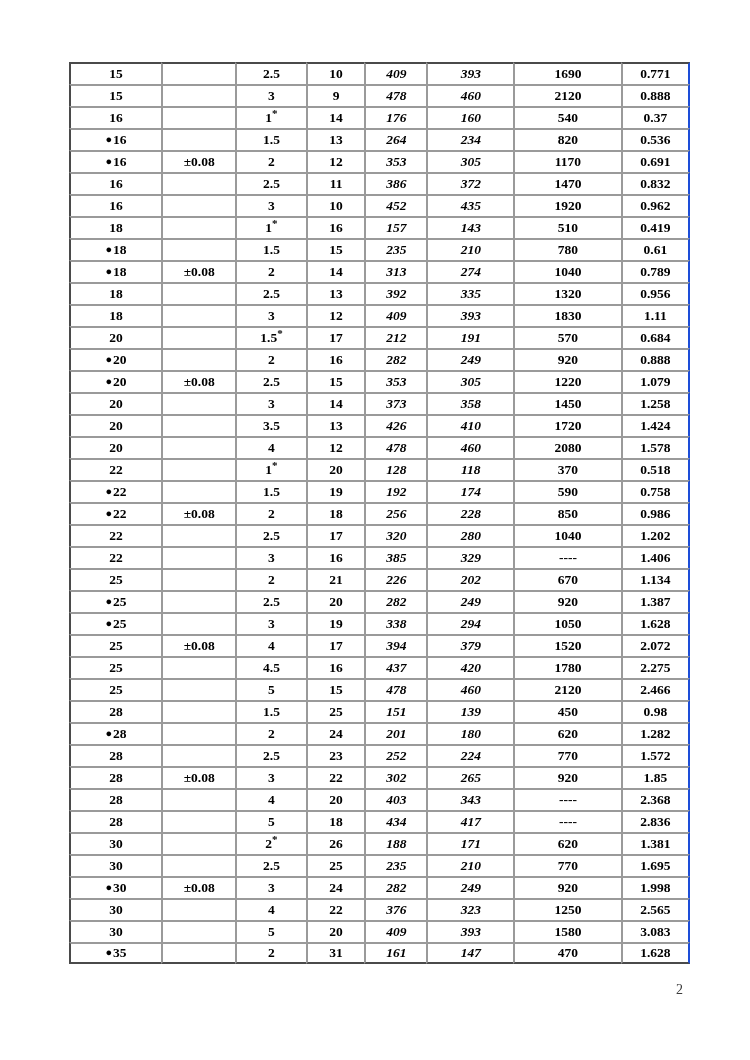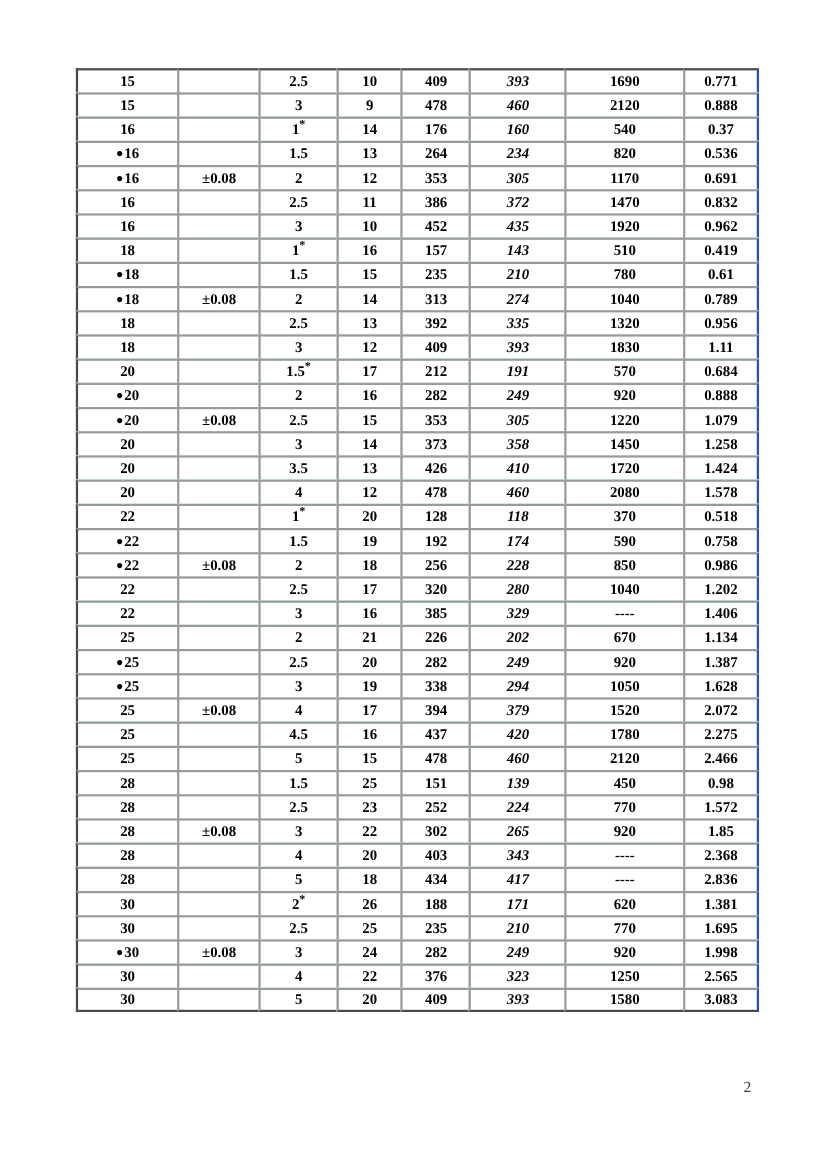--- a/index.html
+++ b/index.html
@@ -66,21 +66,21 @@
   }
   #spec-table tr:last-child td {
     border-bottom: 2px solid #4a4a4a;
   }
 
   
   .c-size    { width: 89px; }
   .c-tol     { width: 72px; }
   .c-pitch   { width: 68px; }
   .c-count   { width: 57px; margin-left: 16px; }
-  .c-v1      { width: 60px; }
+  .c-v1      { width: 60px; font-style: italic; }
   .c-v2      { width: 84px; font-style: italic; }
   .c-v3      { width: 104px; }
   .c-mass    { width: 67px; }
 
   .bullet {
     font-size: 11px;
     line-height: 1;
     position: relative;
     top: -1px;
     margin-right: 1px;
@@ -415,20 +415,30 @@
           <td class="c-size"><span>28</span></td>
           <td class="c-tol"></td>
           <td class="c-pitch"><span>1.5</span></td>
           <td class="c-count">25</td>
           <td class="c-v1">151</td>
           <td class="c-v2">139</td>
           <td class="c-v3">450</td>
           <td class="c-mass">0.98</td>
         </tr>
         <tr>
+          <td class="c-size"><span class="bullet">●</span><span>28</span></td>
+          <td class="c-tol"></td>
+          <td class="c-pitch"><span>2</span></td>
+          <td class="c-count">24</td>
+          <td class="c-v1">201</td>
+          <td class="c-v2">180</td>
+          <td class="c-v3">620</td>
+          <td class="c-mass">1.282</td>
+        </tr>
+        <tr>
           <td class="c-size"><span>28</span></td>
           <td class="c-tol"></td>
           <td class="c-pitch"><span>2.5</span></td>
           <td class="c-count">23</td>
           <td class="c-v1">252</td>
           <td class="c-v2">224</td>
           <td class="c-v3">770</td>
           <td class="c-mass">1.572</td>
         </tr>
         <tr>
@@ -504,18 +514,28 @@
         <tr>
           <td class="c-size"><span>30</span></td>
           <td class="c-tol"></td>
           <td class="c-pitch"><span>5</span></td>
           <td class="c-count">20</td>
           <td class="c-v1">409</td>
           <td class="c-v2">393</td>
           <td class="c-v3">1580</td>
           <td class="c-mass">3.083</td>
         </tr>
+        <tr>
+          <td class="c-size"><span class="bullet">●</span><span>35</span></td>
+          <td class="c-tol"></td>
+          <td class="c-pitch"><span>2</span></td>
+          <td class="c-count">31</td>
+          <td class="c-v1">161</td>
+          <td class="c-v2">147</td>
+          <td class="c-v3">470</td>
+          <td class="c-mass">1.628</td>
+        </tr>
       </tbody>
   </table>
 
   <div id="page-number">2</div>
 
 </div>
 
 </body></html>

